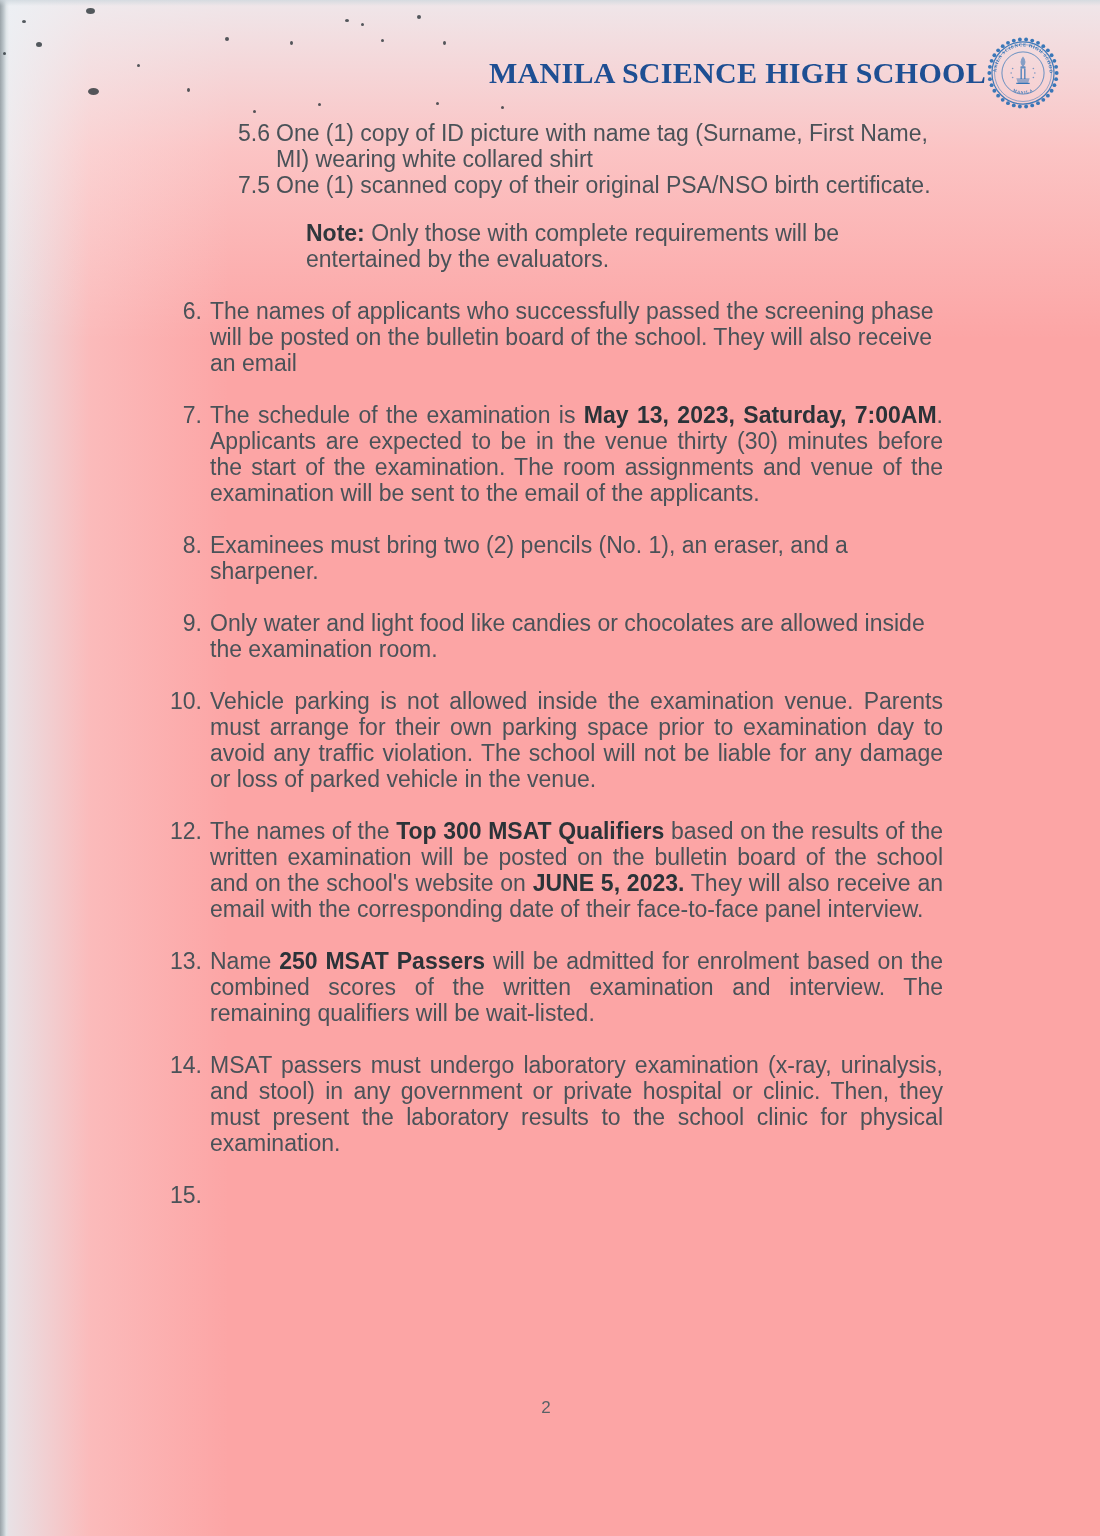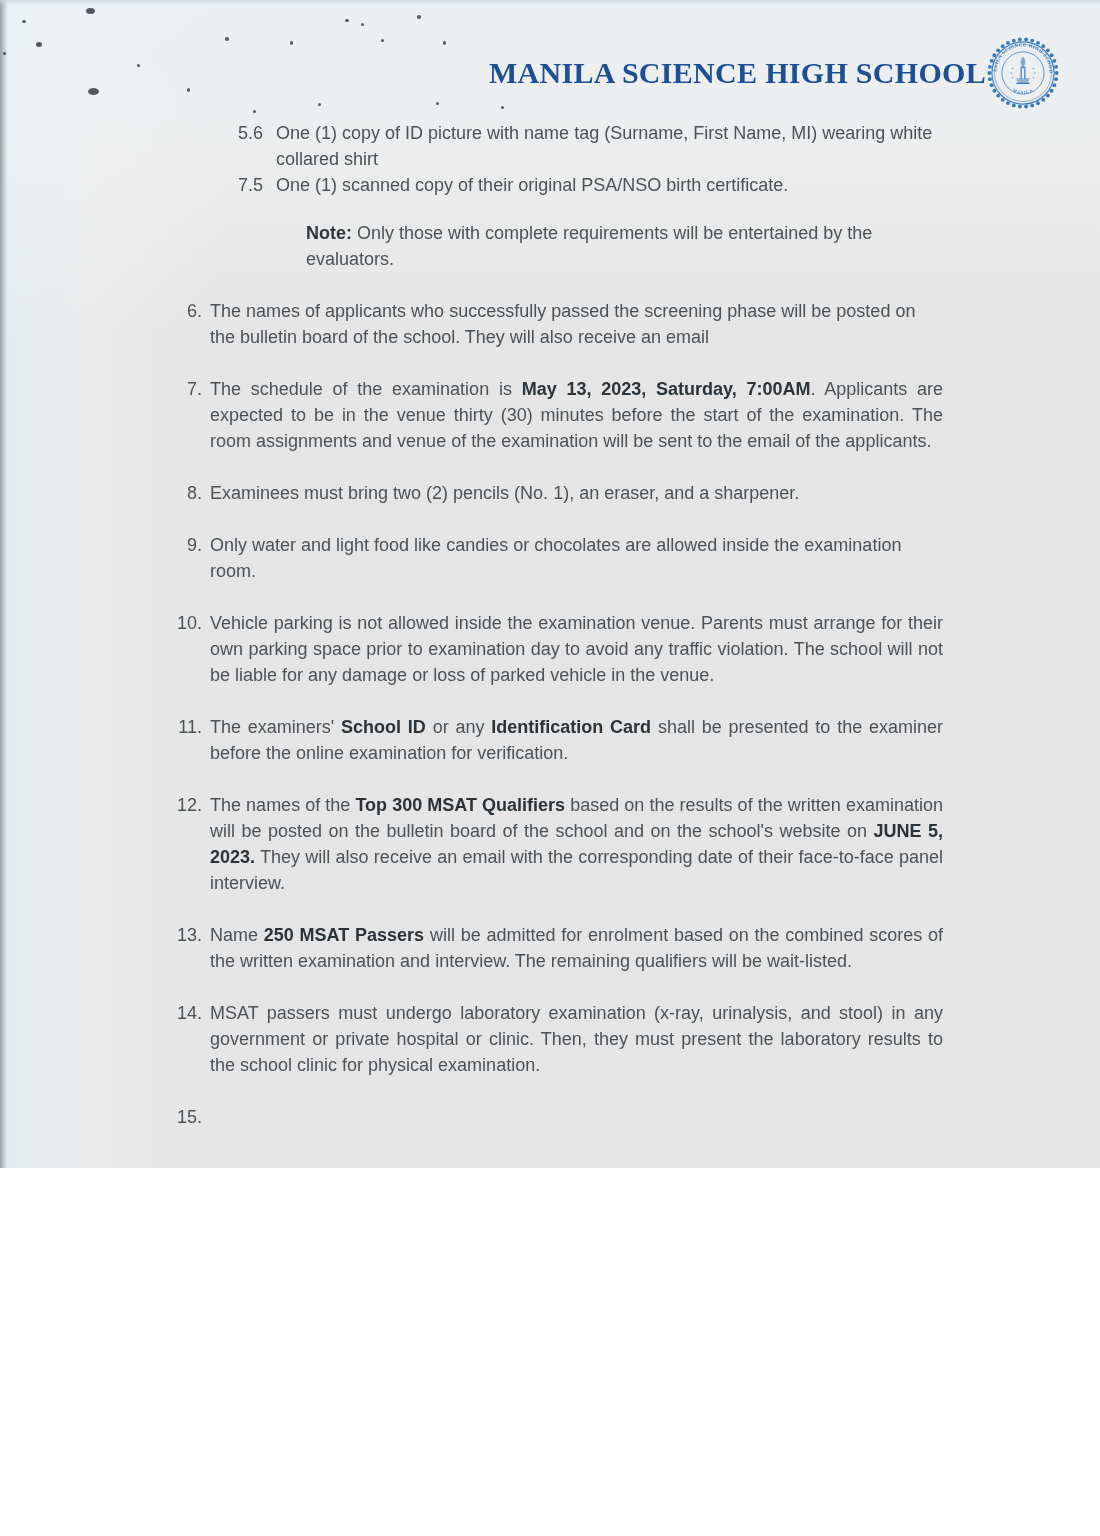--- a/index.html
+++ b/index.html
@@ -10,22 +10,22 @@
     width: 1100px;
     height: 1536px;
     background: #ffffff;
     font-family: "Liberation Sans", sans-serif;
     overflow: hidden;
   }
 
   #page {
     position: relative;
     width: 1100px;
-    height: 1168px;
-    background: #e5e5e5;
+    height: 1536px;
+    background: #fca5a5;
     overflow: hidden;
   }
 
   
   .scan-tint {
     position: absolute;
     inset: 0;
     background:
       linear-gradient(180deg, rgba(237,242,246,0.85) 0px, rgba(250,252,253,0.35) 150px, rgba(255,255,255,0) 340px),
       linear-gradient(90deg, rgba(228,236,241,0.9) 0px, rgba(248,251,252,0.25) 90px, rgba(255,255,255,0) 230px);
@@ -87,21 +87,21 @@
   }
   .seal svg { display: block; }
 
   
   .doc {
     position: absolute;
     top: 120px;
     left: 0;
     width: 1100px;
     color: #4a5258;
-    font-size: 18px;
+    font-size: 23px;
     line-height: 26px;
   }
 
   .sublist {
     margin: 0;
     padding: 0;
     list-style: none;
   }
   .subitem {
     position: relative;
@@ -277,21 +277,20 @@
     <div class="note">
       <b>Note:</b><span> Only those with complete requirements will be entertained by the evaluators.</span>
     </div>
 
     <ol class="mainlist" id="mainlist">
         <li class="item"><span class="num">6.</span><span><span>The names of applicants who successfully passed the screening phase will be posted on the bulletin board of the school. They will also receive an email</span></span></li>
         <li class="item justified"><span class="num">7.</span><span><span>The schedule of the examination is </span><b>May 13, 2023, Saturday, 7:00AM</b><span>. Applicants are expected to be in the venue thirty (30) minutes before the start of the examination. The room assignments and venue of the examination will be sent to the email of the applicants.</span></span></li>
         <li class="item"><span class="num">8.</span><span><span>Examinees must bring two (2) pencils (No. 1), an eraser, and a sharpener.</span></span></li>
         <li class="item"><span class="num">9.</span><span><span>Only water and light food like candies or chocolates are allowed inside the examination room.</span></span></li>
         <li class="item justified"><span class="num">10.</span><span><span>Vehicle parking is not allowed inside the examination venue. Parents must arrange for their own parking space prior to examination day to avoid any traffic violation. The school will not be liable for any damage or loss of parked vehicle in the venue.</span></span></li>
-        <li class="item justified"><span class="num">11.</span><span><span>The examiners' </span><b>School ID</b><span> or any </span><b>Identification Card</b><span> shall be presented to the examiner before the online examination for verification.</span></span></li>
         <li class="item justified"><span class="num">12.</span><span><span>The names of the </span><b>Top 300 MSAT Qualifiers</b><span> based on the results of the written examination will be posted on the bulletin board of the school and on the school's website on </span><b>JUNE 5, 2023.</b><span> They will also receive an email with the corresponding date of their face-to-face panel interview.</span></span></li>
         <li class="item justified"><span class="num">13.</span><span><span>Name </span><b>250 MSAT Passers</b><span> will be admitted for enrolment based on the combined scores of the written examination and interview. The remaining qualifiers will be wait-listed.</span></span></li>
         <li class="item justified"><span class="num">14.</span><span><span>MSAT passers must undergo laboratory examination (x-ray, urinalysis, and stool) in any government or private hospital or clinic. Then, they must present the laboratory results to the school clinic for physical examination.</span></span></li>
         <li class="item"><span class="num">15.</span></li>
       </ol>
   </div>
 
   <div class="page-number">2</div>
 
 </div>

